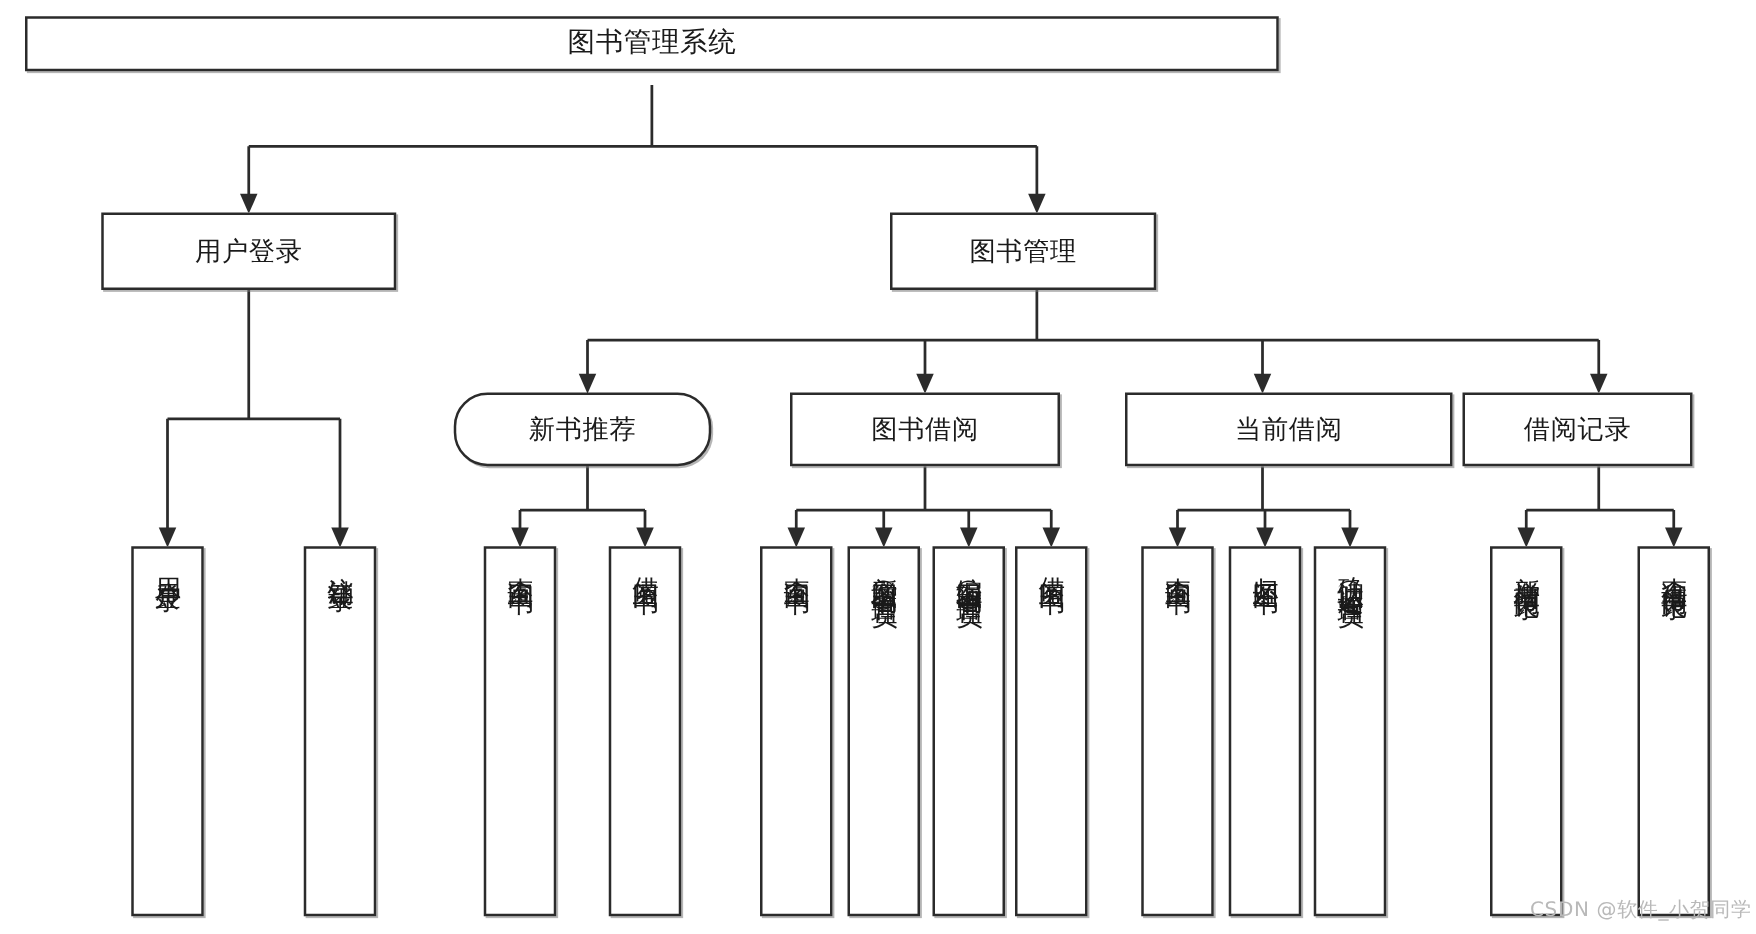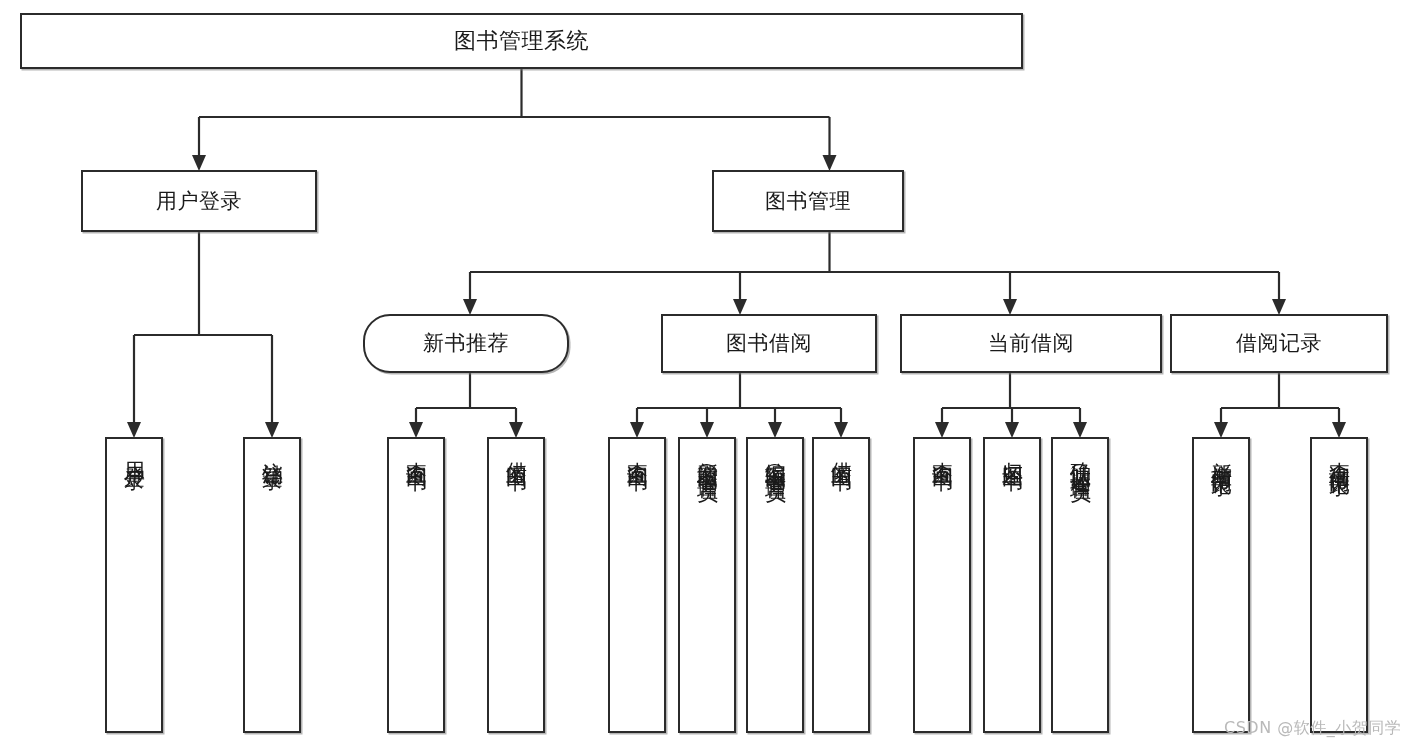--- a/index.html
+++ b/index.html
@@ -130,39 +130,39 @@
       <line x1="1080" y1="408" x2="1080" y2="426"></line>
       <polygon points="1073,422 1087,422 1080,438" class="arrowhead"></polygon>
       <line x1="1279" y1="373" x2="1279" y2="408"></line>
       <line x1="1221" y1="408" x2="1339" y2="408"></line>
       <line x1="1221" y1="408" x2="1221" y2="426"></line>
       <polygon points="1214,422 1228,422 1221,438" class="arrowhead"></polygon>
       <line x1="1339" y1="408" x2="1339" y2="426"></line>
       <polygon points="1332,422 1346,422 1339,438" class="arrowhead"></polygon>
     </svg>
   <div id="nodes">
-      <div class="node horizontal root" style="left: 20px; top: 13px; width: 1003px; height: 56px;">
+      <div class="node horizontal root" style="left: 20px; top: 13px; width: 1003px; height: 44px;">
         <span class="label">图书管理系统</span>
       </div>
       <div class="node horizontal" style="left: 81px; top: 170px; width: 236px; height: 62px;">
         <span class="label">用户登录</span>
       </div>
-      <div class="node horizontal" style="left: 712px; top: 170px; width: 192px; height: 62px;">
+      <div class="node horizontal" style="left: 712px; top: 170px; width: 213px; height: 62px;">
         <span class="label">图书管理</span>
       </div>
       <div class="node horizontal" style="left: 363px; top: 314px; width: 206px; height: 59px; border-radius: 27px;">
         <span class="label">新书推荐</span>
       </div>
-      <div class="node horizontal" style="left: 632px; top: 314px; width: 216px; height: 59px; margin-left: 29px;">
+      <div class="node horizontal" style="left: 632px; top: 314px; width: 216px; height: 59px;">
         <span class="label">图书借阅</span>
       </div>
       <div class="node horizontal" style="left: 900px; top: 314px; width: 262px; height: 59px;">
         <span class="label">当前借阅</span>
       </div>
-      <div class="node horizontal" style="left: 1170px; top: 314px; width: 218px; height: 59px;">
+      <div class="node horizontal" style="left: 1170px; top: 314px; width: 184px; height: 59px;">
         <span class="label">借阅记录</span>
       </div>
       <div class="node vertical" style="left: 105px; top: 437px; width: 58px; height: 296px;">
         <span class="label">用户登录</span>
       </div>
       <div class="node vertical" style="left: 243px; top: 437px; width: 58px; height: 296px;">
         <span class="label">注销登录</span>
       </div>
       <div class="node vertical" style="left: 387px; top: 437px; width: 58px; height: 296px;">
         <span class="label">查询图书</span>

